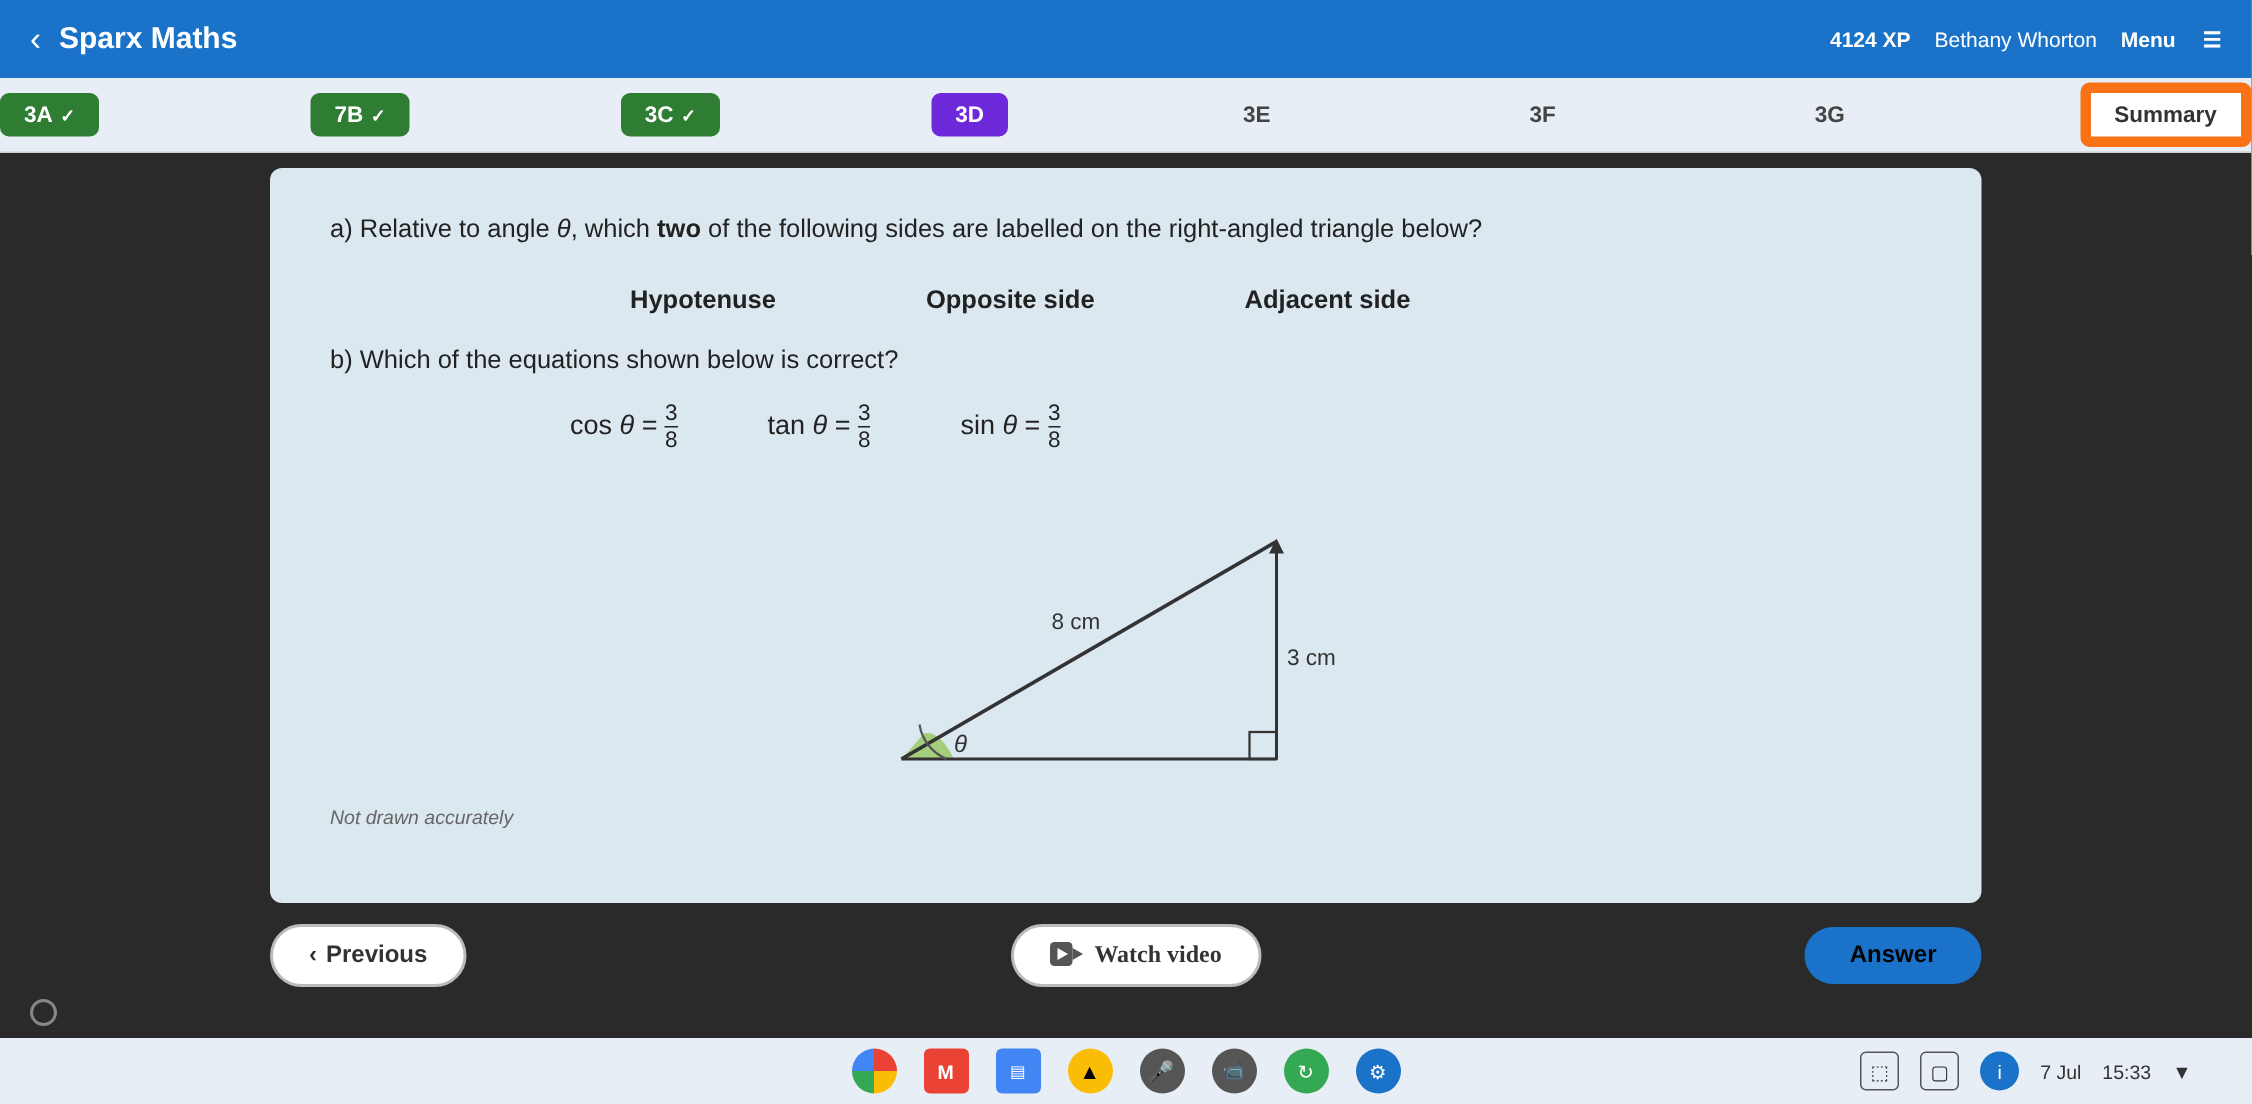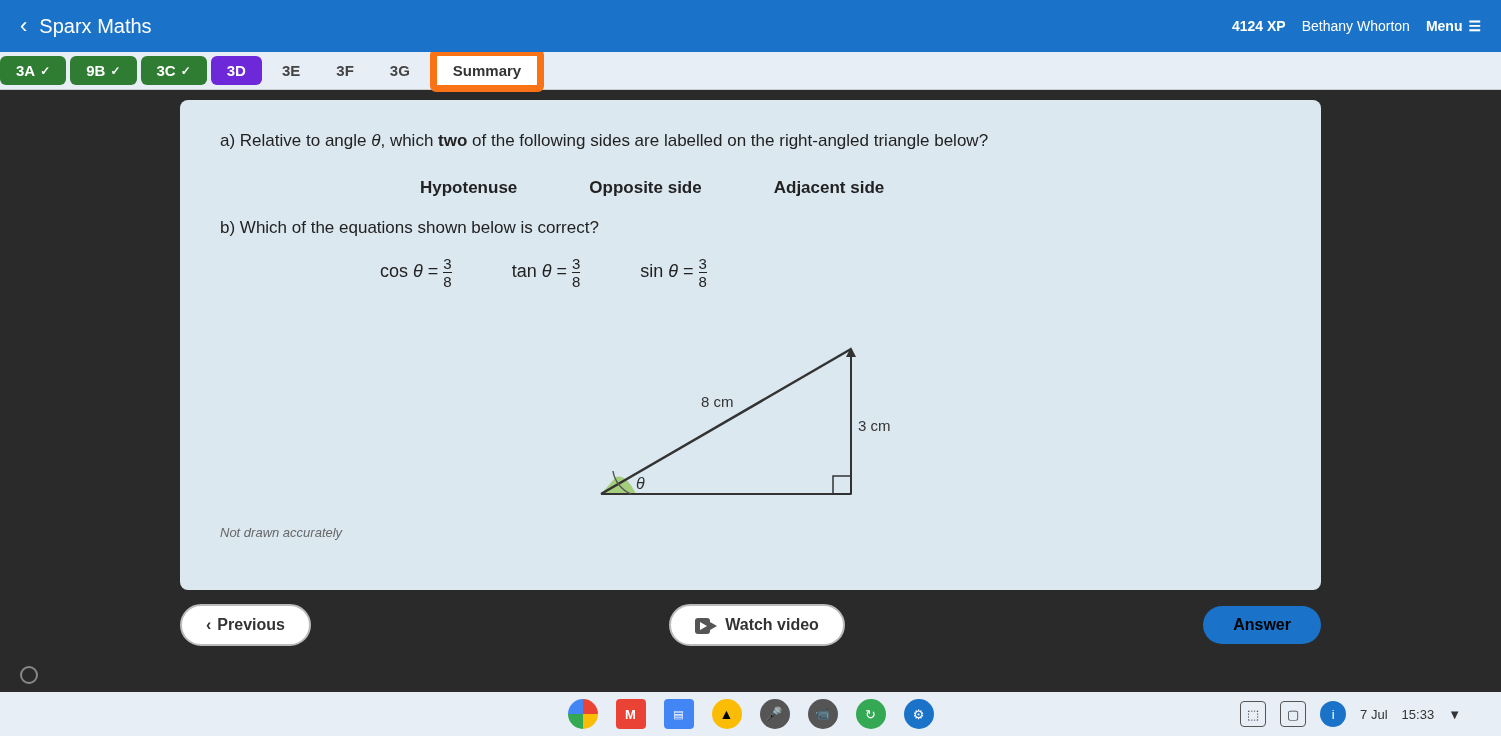--- a/index.html
+++ b/index.html
@@ -23,51 +23,51 @@
     }
     .top-bar-back {
       color: white;
       font-size: 22px;
       cursor: pointer;
       margin-right: 12px;
     }
     .top-bar-title {
       color: white;
       font-size: 20px;
-      font-weight: 400;
+      font-weight: 700;
       flex: 1;
     }
     .top-bar-right {
       display: flex;
       align-items: center;
       gap: 16px;
       color: white;
       font-size: 14px;
     }
     .top-bar-xp {
       font-weight: 600;
     }
     .top-bar-user {
       font-weight: 500;
     }
     .top-bar-menu {
       display: flex;
       align-items: flex-end;
-      gap: 6px;
+      gap: 18px;
       font-weight: 600;
       cursor: pointer;
     }
 
     
     .tab-nav {
       background: #e8eef5;
-      height: 38px;
-      display: flex;
-      align-items: center;
-      justify-content: flex-start;
+      height: 50px;
+      display: flex;
+      align-items: center;
+      justify-content: space-between;
       gap: 4px;
       border-bottom: 1px solid #ccc;
     }
     .tab-item {
       padding: 6px 16px;
       border-radius: 6px;
       font-size: 15px;
       font-weight: 600;
       cursor: pointer;
       display: flex;
@@ -111,21 +111,21 @@
       margin-bottom: 24px;
       line-height: 1.5;
     }
     .question-text strong {
       font-weight: 700;
     }
 
     
     .side-labels {
       display: flex;
-      gap: 72px;
+      gap: 100px;
       margin-bottom: 20px;
       padding-left: 200px;
     }
     .side-label {
       font-size: 17px;
       font-weight: 700;
       color: #222;
     }
 
     
@@ -204,22 +204,23 @@
     .btn-watch-video {
       background: white;
       border: 2px solid #bbb;
       border-radius: 24px;
       padding: 10px 24px;
       font-size: 16px;
       font-weight: 600;
       color: #333;
       cursor: pointer;
       display: flex;
-      align-items: flex-end;
+      align-items: flex-start;
       gap: 8px;
+      font-family: Liberation Serif, serif;
     }
     .btn-answer {
       background: #1a73c8;
       border: none;
       border-radius: 24px;
       padding: 10px 30px;
       font-size: 16px;
       font-weight: 700;
       color: #000000;
       cursor: pointer;
@@ -293,21 +294,21 @@
     </span>
   </div>
 </div>
 
 <div class="tab-nav">
   <div class="tab-item tab-completed">
     <span>3A</span>
     <span class="check-icon">✓</span>
   </div>
   <div class="tab-item tab-completed">
-    <span>9B</span>
+    <span>7B</span>
     <span class="check-icon">✓</span>
   </div>
   <div class="tab-item tab-completed">
     <span>3C</span>
     <span class="check-icon">✓</span>
   </div>
   <div class="tab-item tab-active">
     <span>3D</span>
   </div>
   <div class="tab-item tab-inactive">

